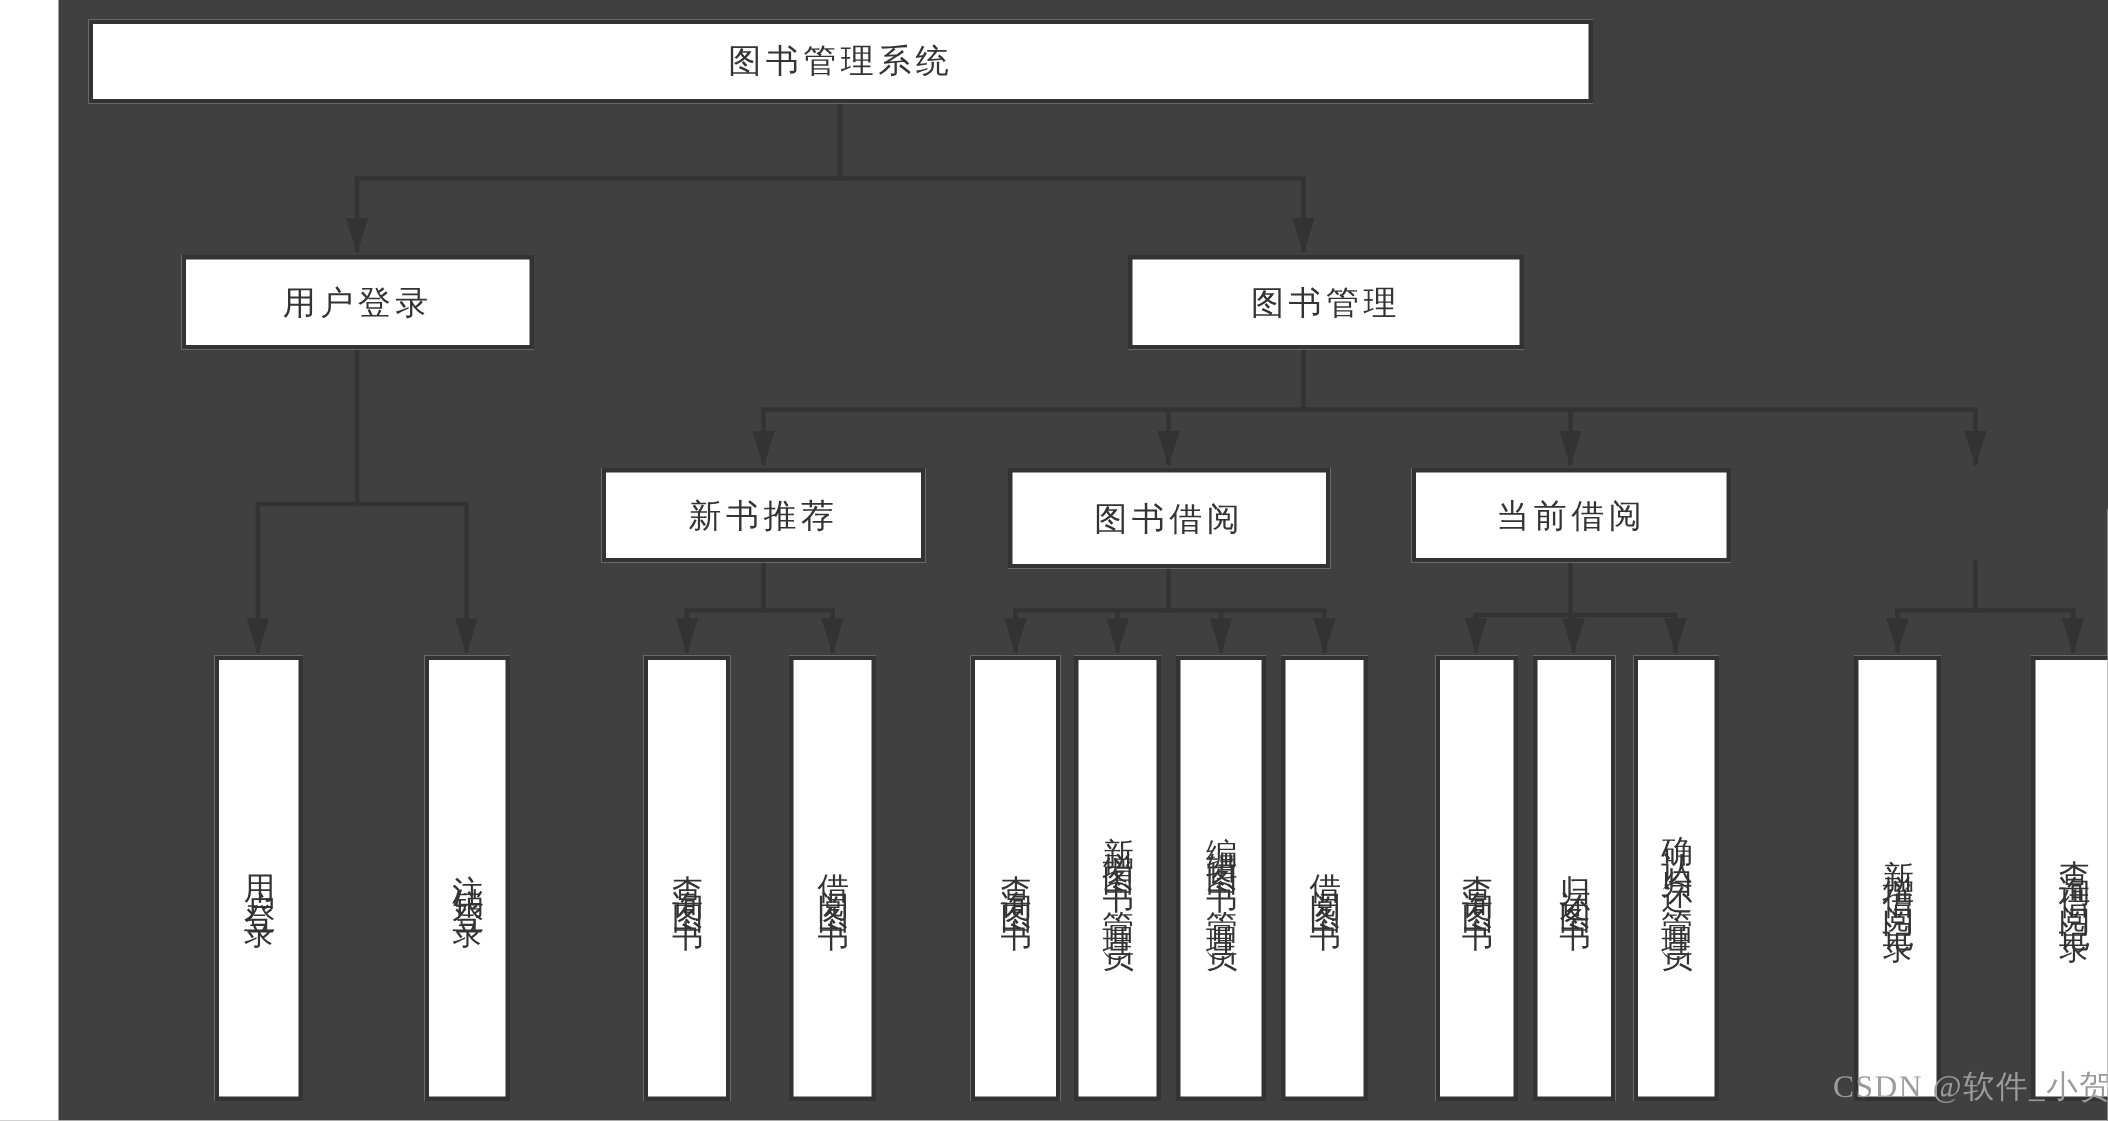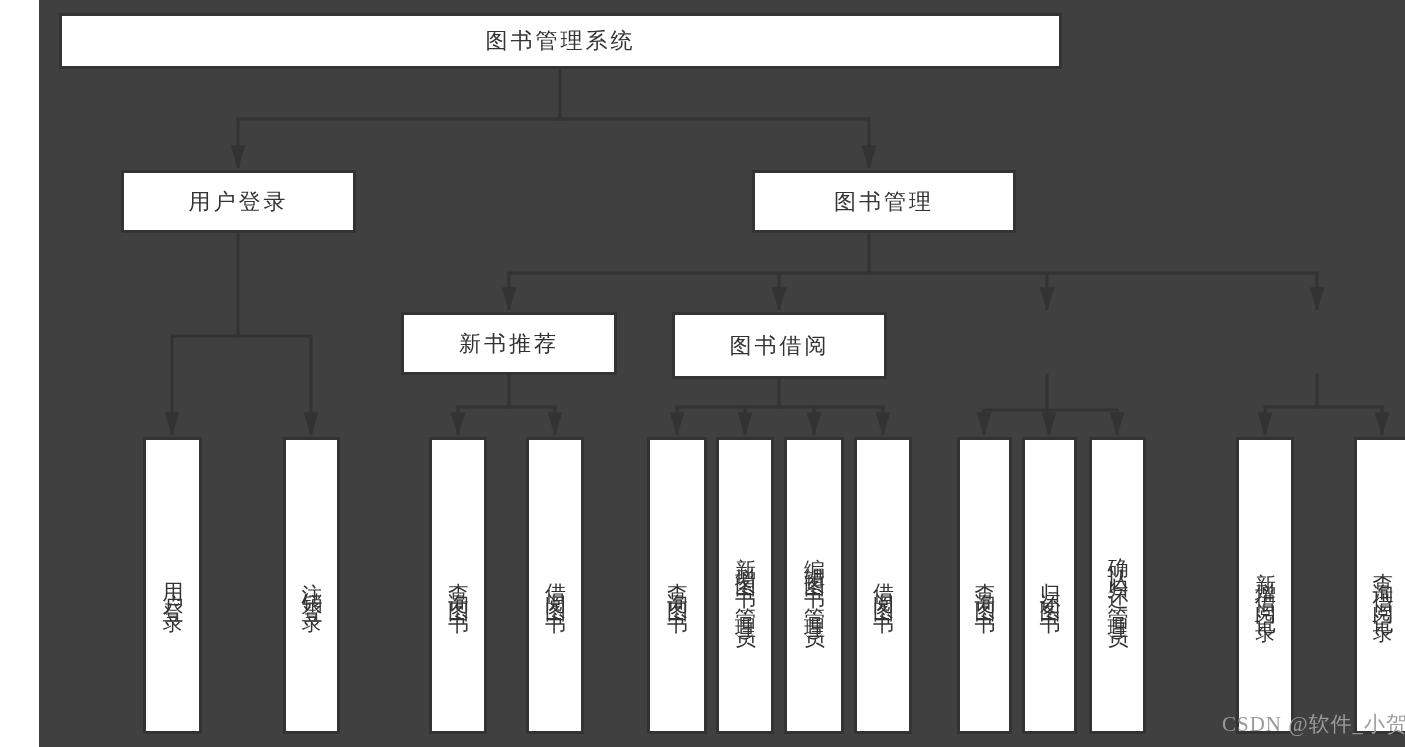--- a/index.html
+++ b/index.html
@@ -74,20 +74,21 @@
       </g>
   </svg>
 
   <div class="node nh" style="left:20px;top:13px;width:1003px;height:56px;">图书管理系统</div>
 
   <div class="node nh" style="left:82px;top:170px;width:235px;height:63px;">用户登录</div>
   <div class="node nh" style="left:713px;top:170px;width:264px;height:63px;">图书管理</div>
 
   <div class="node nh" style="left:362px;top:312px;width:216px;height:63px;">新书推荐</div>
   <div class="node nh" style="left:633px;top:312px;width:215px;height:67px;">图书借阅</div>
+  <div class="node nh" style="left:902px;top:312px;width:213px;height:63px;">当前借阅</div>
 
   <div class="node nv" style="left:104px;top:437px;width:59px;height:297px;">用户登录</div>
   <div class="node nv" style="left:244px;top:437px;width:57px;height:297px;">注销登录</div>
   <div class="node nv" style="left:390px;top:437px;width:58px;height:297px;">查询图书</div>
   <div class="node nv" style="left:487px;top:437px;width:58px;height:297px;">借阅图书</div>
   <div class="node nv" style="left:608px;top:437px;width:60px;height:297px;">查询图书</div>
   <div class="node nv" style="left:677px;top:437px;width:58px;height:297px;">新增图书（管理员）</div>
   <div class="node nv" style="left:745px;top:437px;width:60px;height:297px;">编辑图书（管理员）</div>
   <div class="node nv" style="left:815px;top:437px;width:58px;height:297px;">借阅图书</div>
   <div class="node nv" style="left:918px;top:437px;width:55px;height:297px;">查询图书</div>

